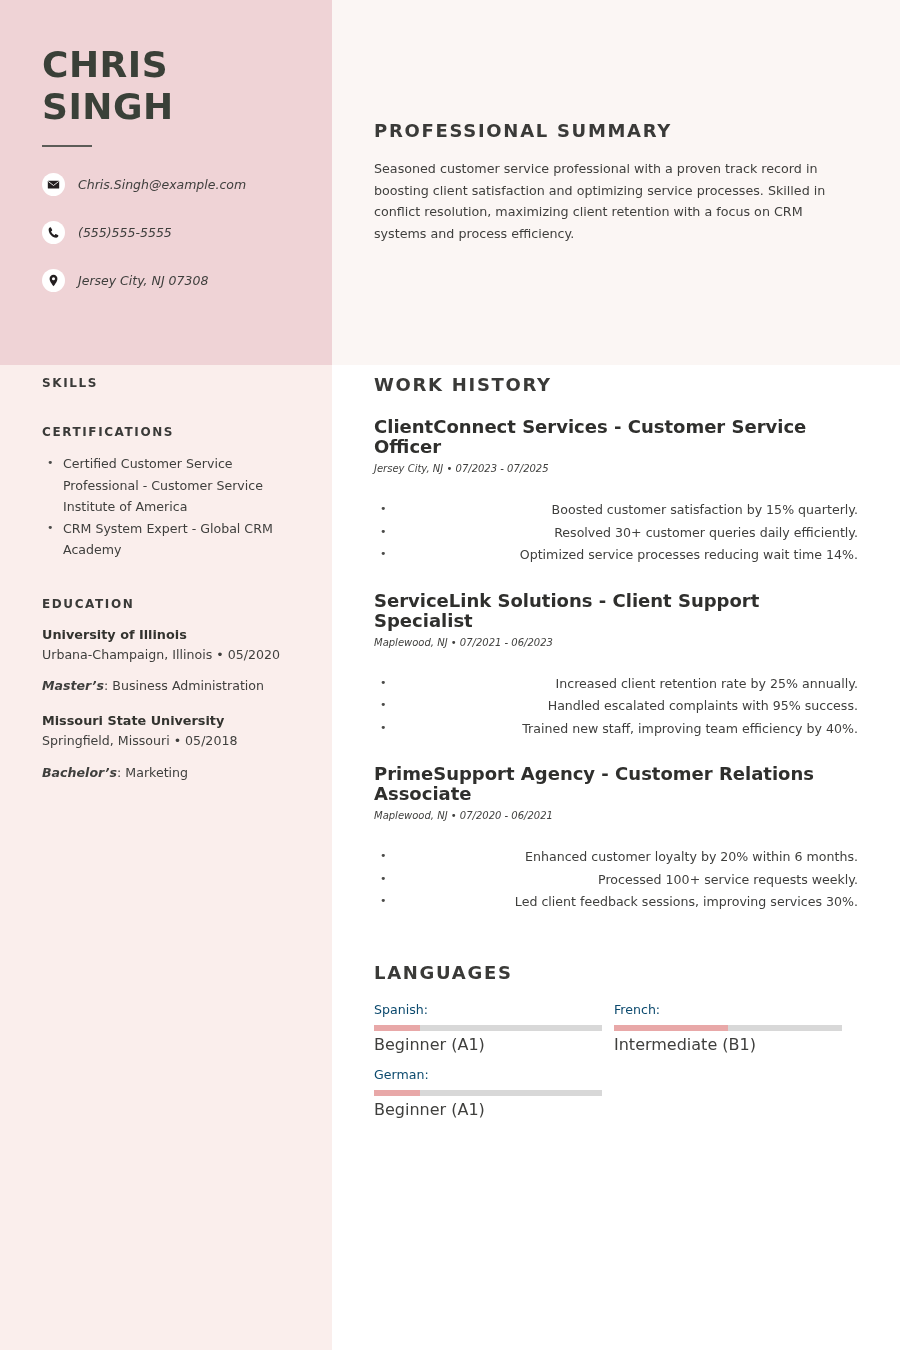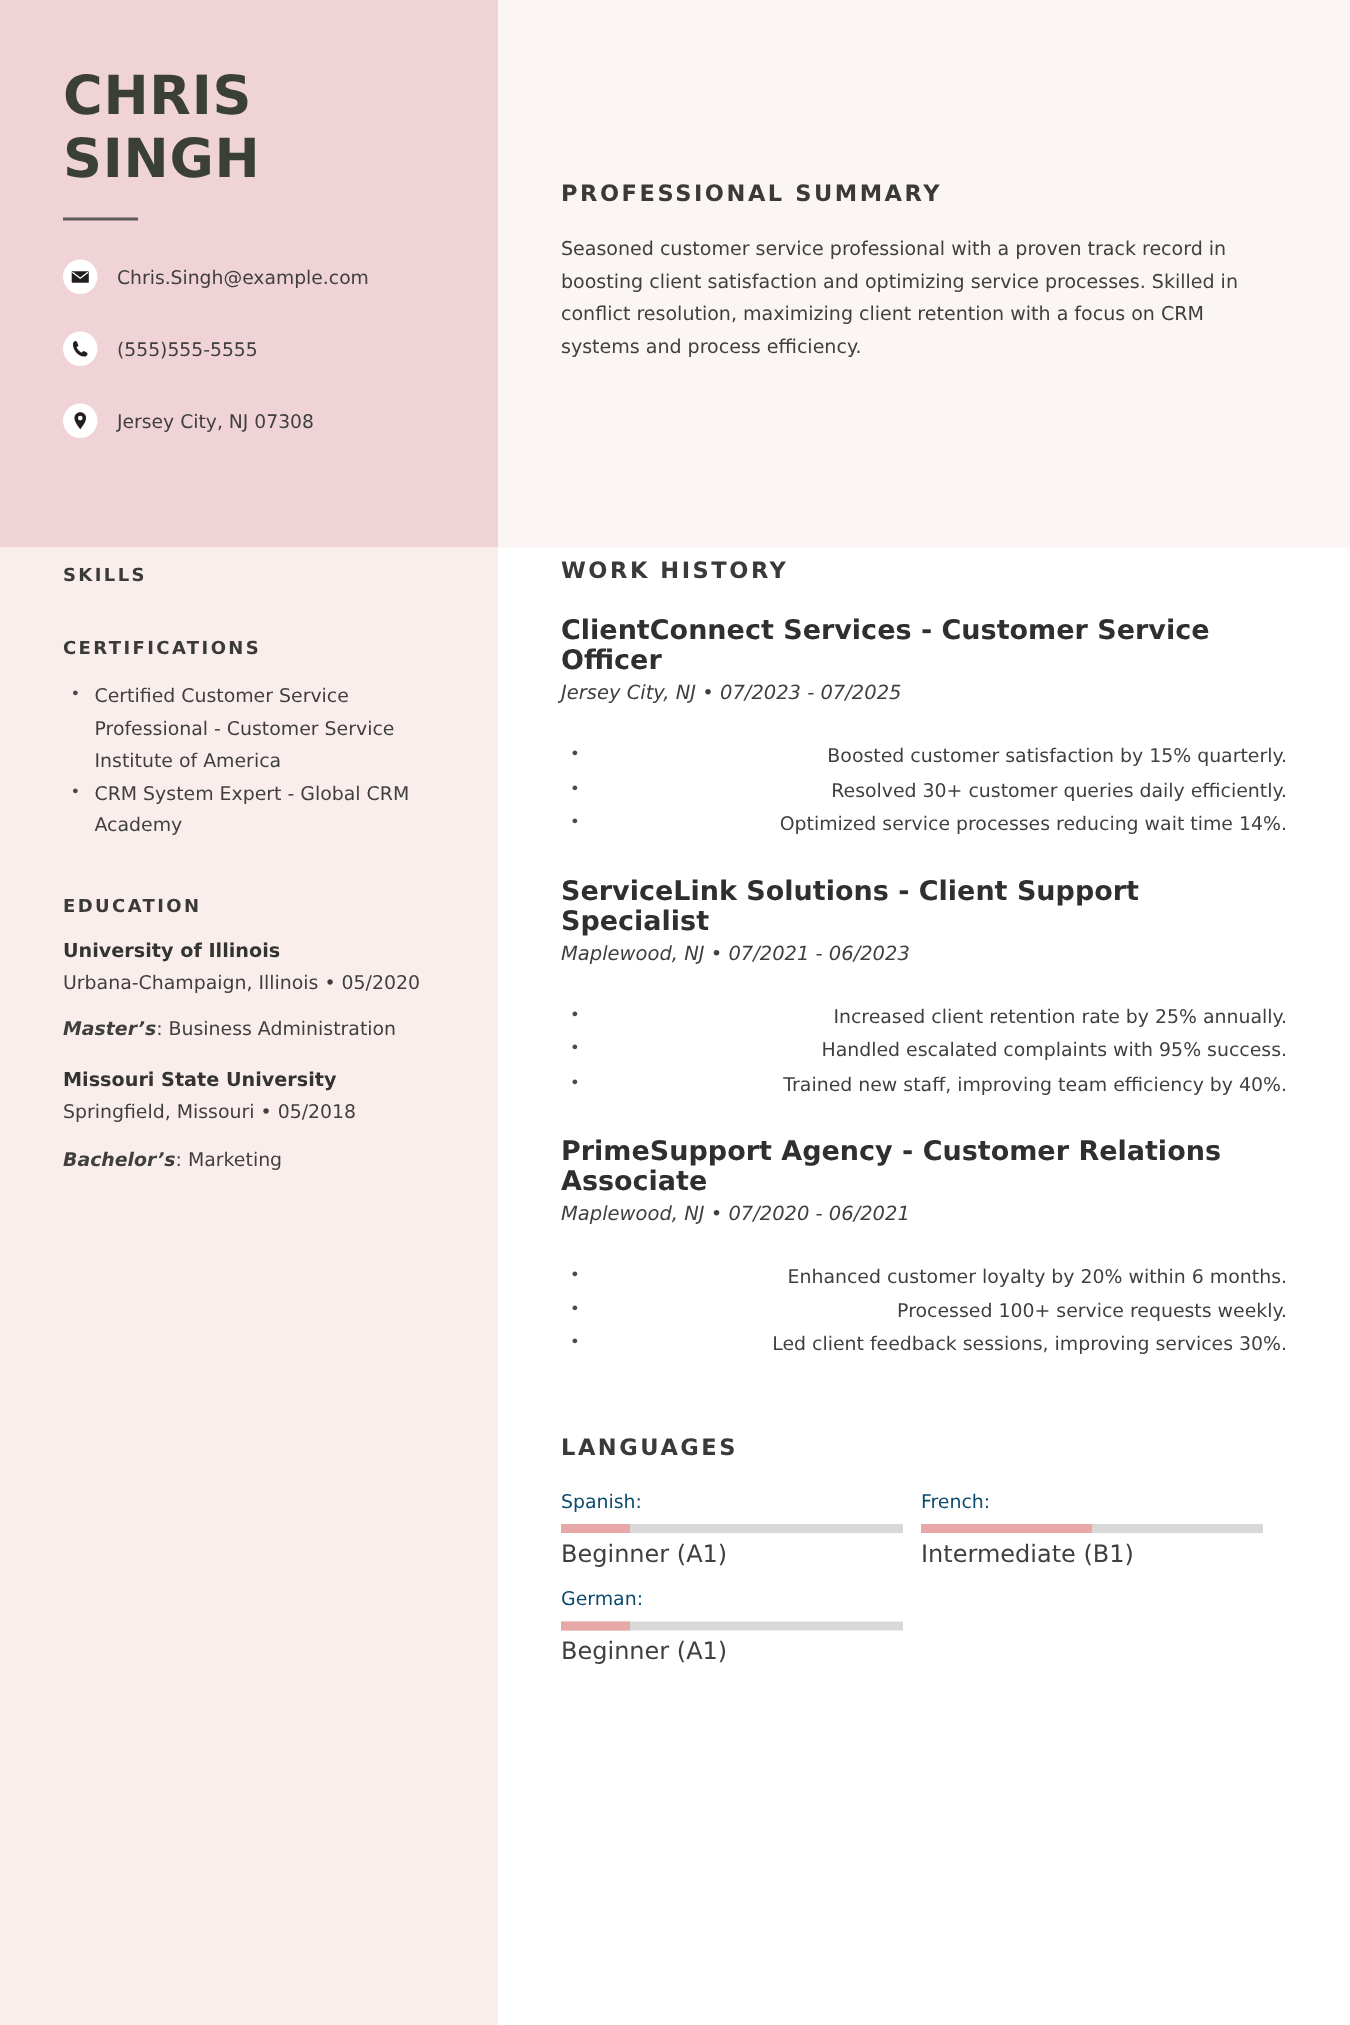--- a/index.html
+++ b/index.html
@@ -62,21 +62,21 @@
     letter-spacing: 0.5px;
   }
 
   .name-rule {
     width: 50px;
     height: 2px;
     background: #5c5c58;
     margin: 17px 0 0 0;
   }
 
-  .contact-list { margin-top: 24px; }
+  .contact-list { margin-top: 24px; font-style: italic; }
   .contact-row {
     display: flex;
     align-items: center;
     height: 27px;
     margin-bottom: 21px;
   }
   .contact-badge {
     width: 23px; height: 23px;
     border-radius: 50%;
     background: #ffffff;
@@ -152,21 +152,21 @@
   
   .right-col {
     position: absolute;
     left: 332px; top: 0;
     width: 568px;
     height: 1350px;
     padding: 0 42px 0 42px;
   }
 
   .main-heading {
-    font-size: 15px;
+    font-size: 18px;
     font-weight: bold;
     letter-spacing: 1.7px;
     color: #3a3a38;
     text-transform: uppercase;
   }
 
   .summary-text {
     margin-top: 17px;
     font-size: 12.7px;
     line-height: 21.5px;
@@ -175,21 +175,21 @@
   }
 
   .job { margin-top: 0; }
   .job-title {
     font-size: 18px;
     font-weight: bold;
     color: #2f2f2d;
     line-height: 20px;
   }
   .job-meta {
-    font-size: 13px;
+    font-size: 10px;
     font-style: italic;
     color: #3f3f3d;
     line-height: 21px;
     margin-top: 1px;
   }
   ul.job-bullets {
     list-style: none;
     margin-top: 20px;
     text-align: right;
   }

